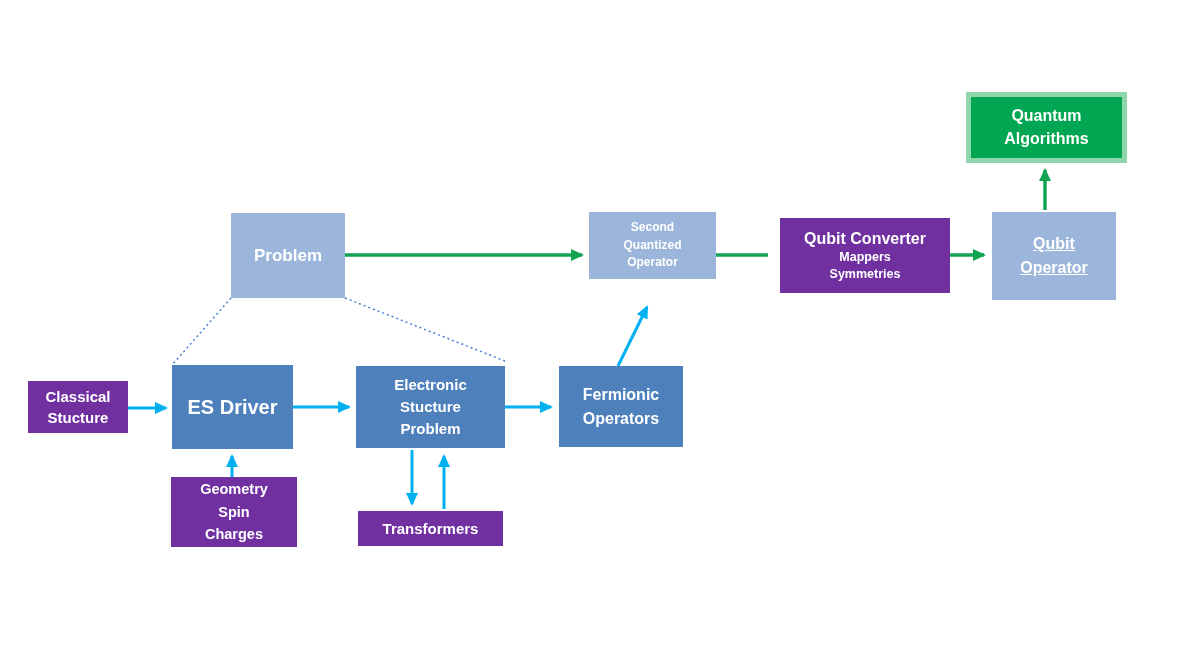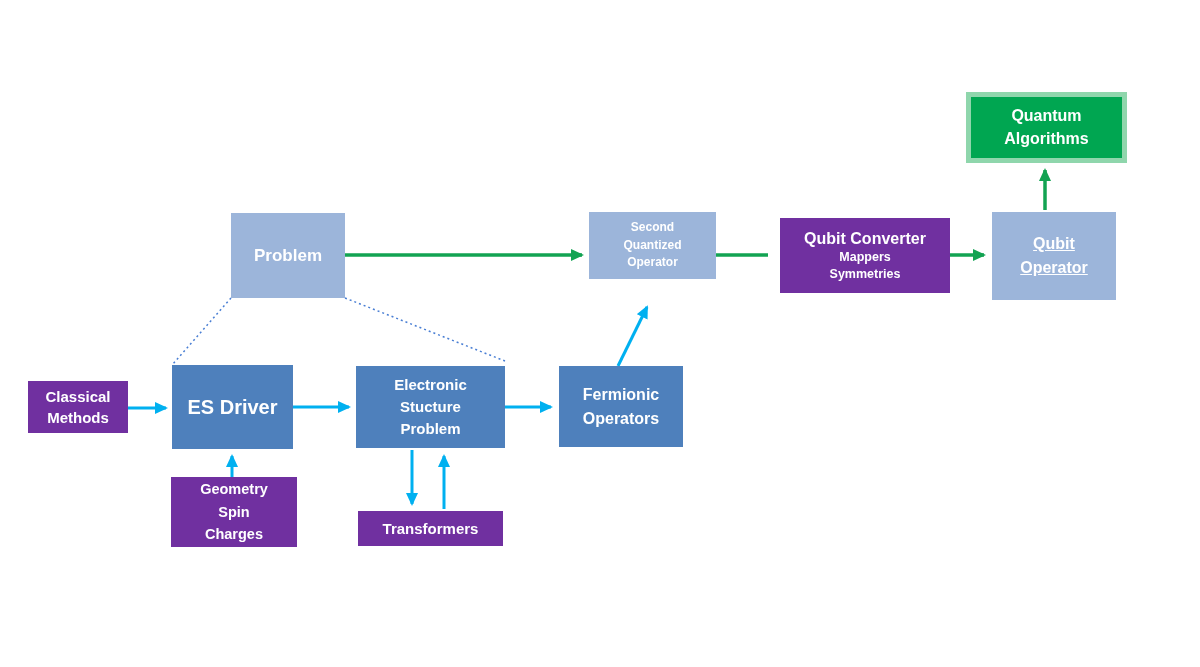--- a/index.html
+++ b/index.html
@@ -109,21 +109,21 @@
 Operator</span>
   </div>
 
   <div class="node green-box" id="n-qalg">
     <span>Quantum
 Algorithms</span>
   </div>
 
   <div class="node purple" id="n-classical">
     <span>Classical
-Methods</span>
+Stucture</span>
   </div>
 
   <div class="node med-blue" id="n-esdriver">
     <span>ES Driver</span>
   </div>
 
   <div class="node med-blue" id="n-esp">
     <span>Electronic
 Stucture
 Problem</span>

